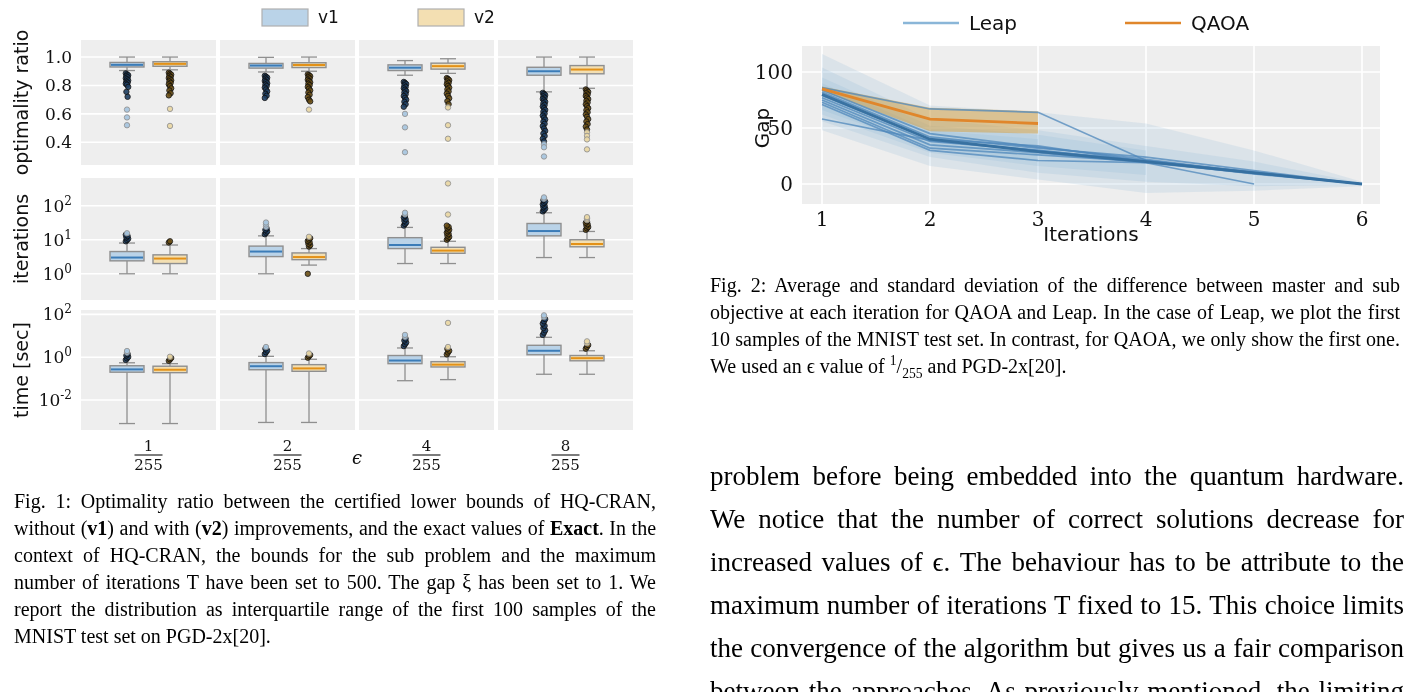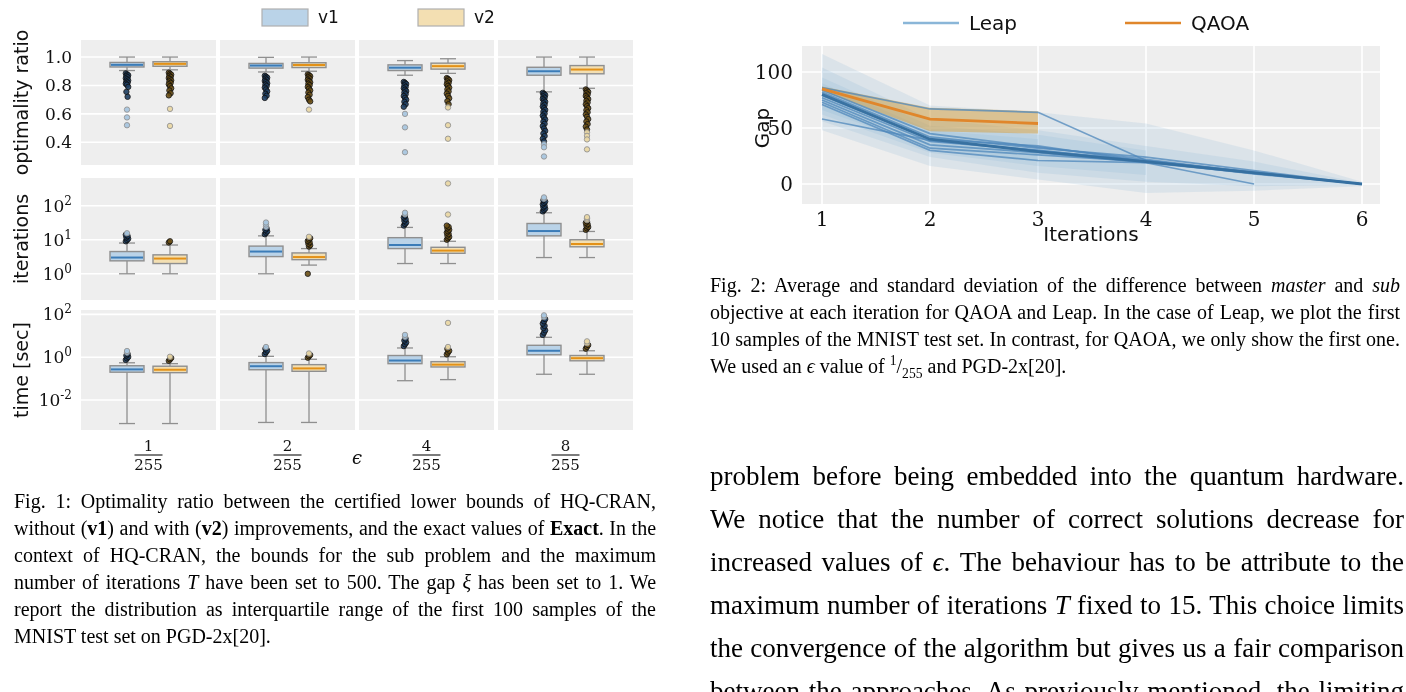--- a/index.html
+++ b/index.html
@@ -7,21 +7,21 @@
        font-family:"Liberation Serif",serif;color:#000;}
   .fig-wrap{position:absolute;}
   .fig1{left:8px;top:2px;}
   .fig2{left:753px;top:2px;}
   .cap{position:absolute;text-align:justify;font-size:20px;line-height:27px;}
   .cap1{left:14px;top:468px;width:642px;}
   .cap2{left:710px;top:252px;width:690px;}
   .bodytext{position:absolute;left:710px;top:428px;width:694px;
             font-size:27px;line-height:43px;text-align:justify;}
   .f-b{font-weight:700;}
-  .f-i{font-style:italic;}
+  .f-i{}
   .f-sup{vertical-align:super;font-size:0.68em;line-height:0;}
   .f-sub{vertical-align:sub;font-size:0.68em;line-height:0;}
 </style>
 </head>
 <body>
 
 <div class="fig-wrap fig1">
   <svg width="650" height="486">
       <rect x="254" y="7" width="46" height="17" fill="#bad3e8" stroke="#b0b0b0" stroke-width="1.2"></rect>
       <text x="310" y="21" fill="#111" font-family="&quot;DejaVu Sans&quot;,sans-serif" font-size="17">v1</text>

